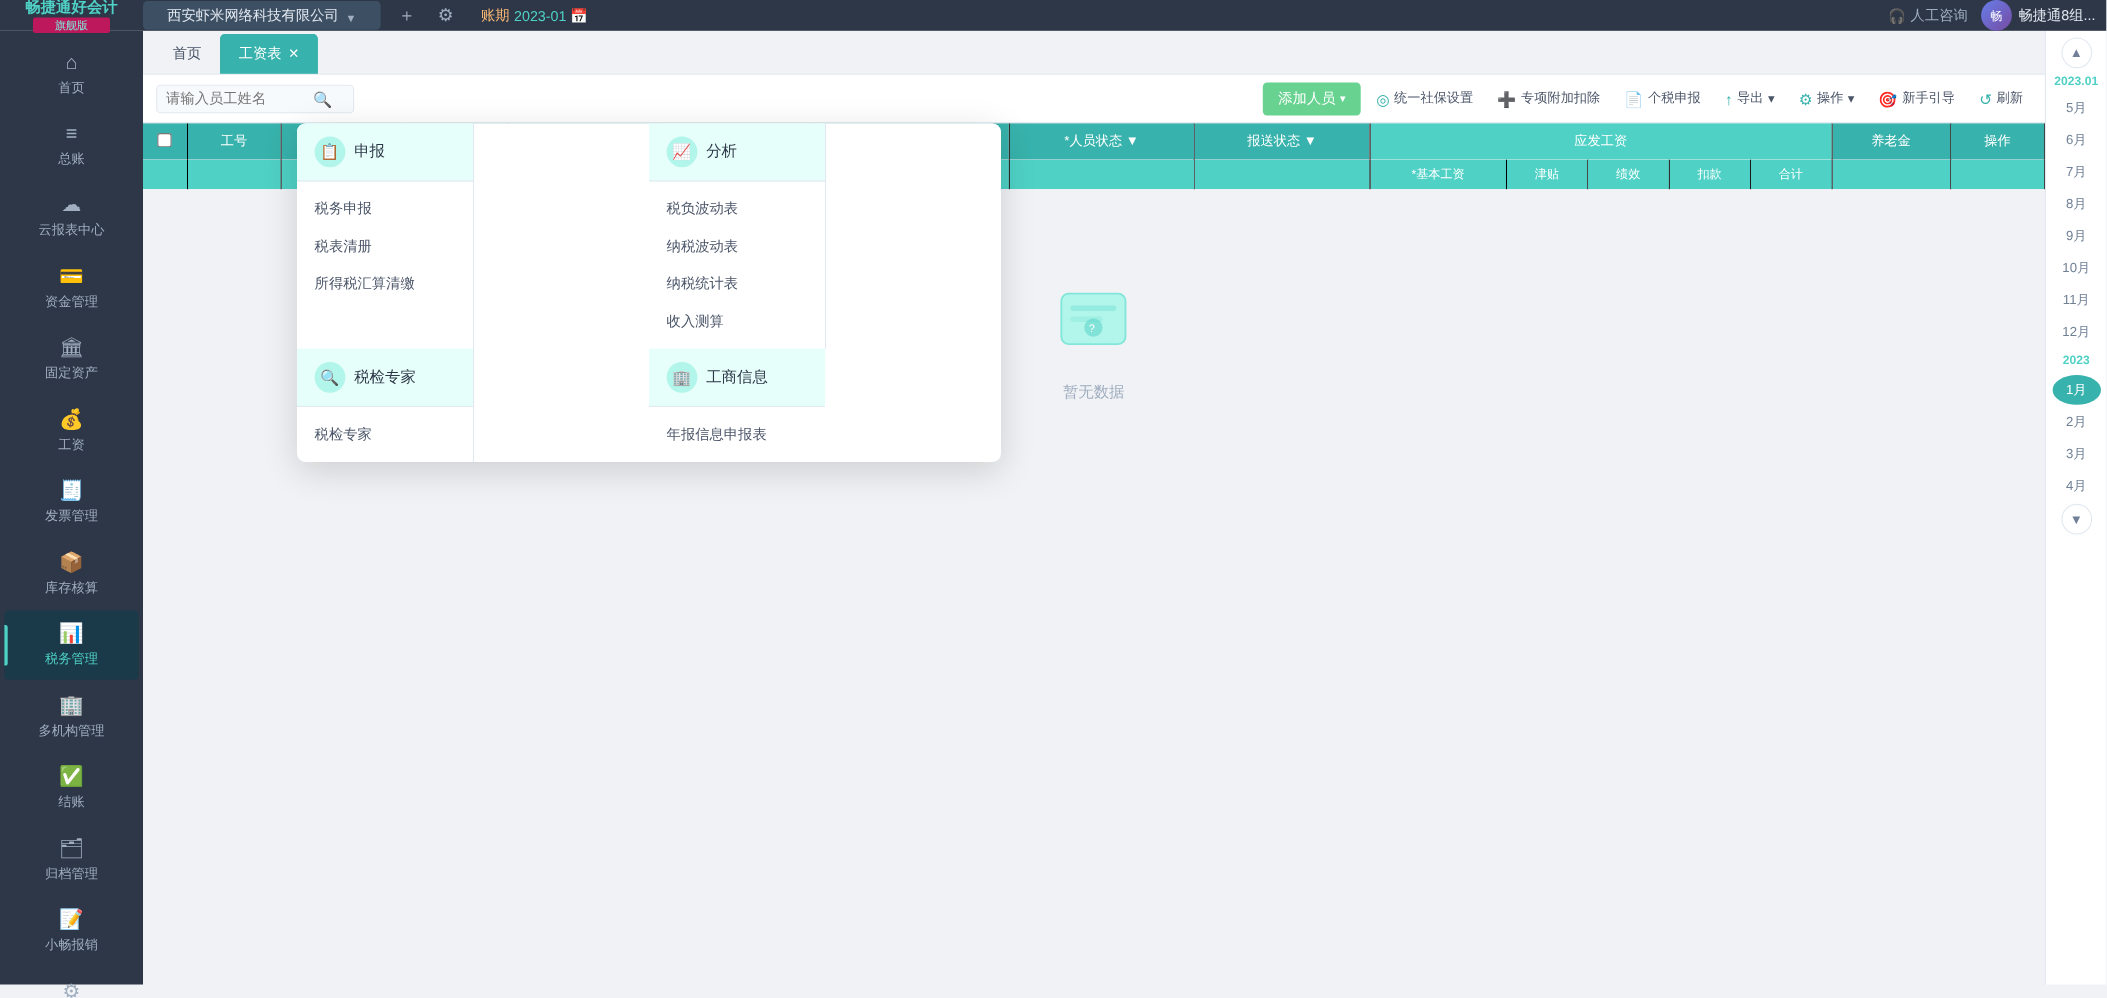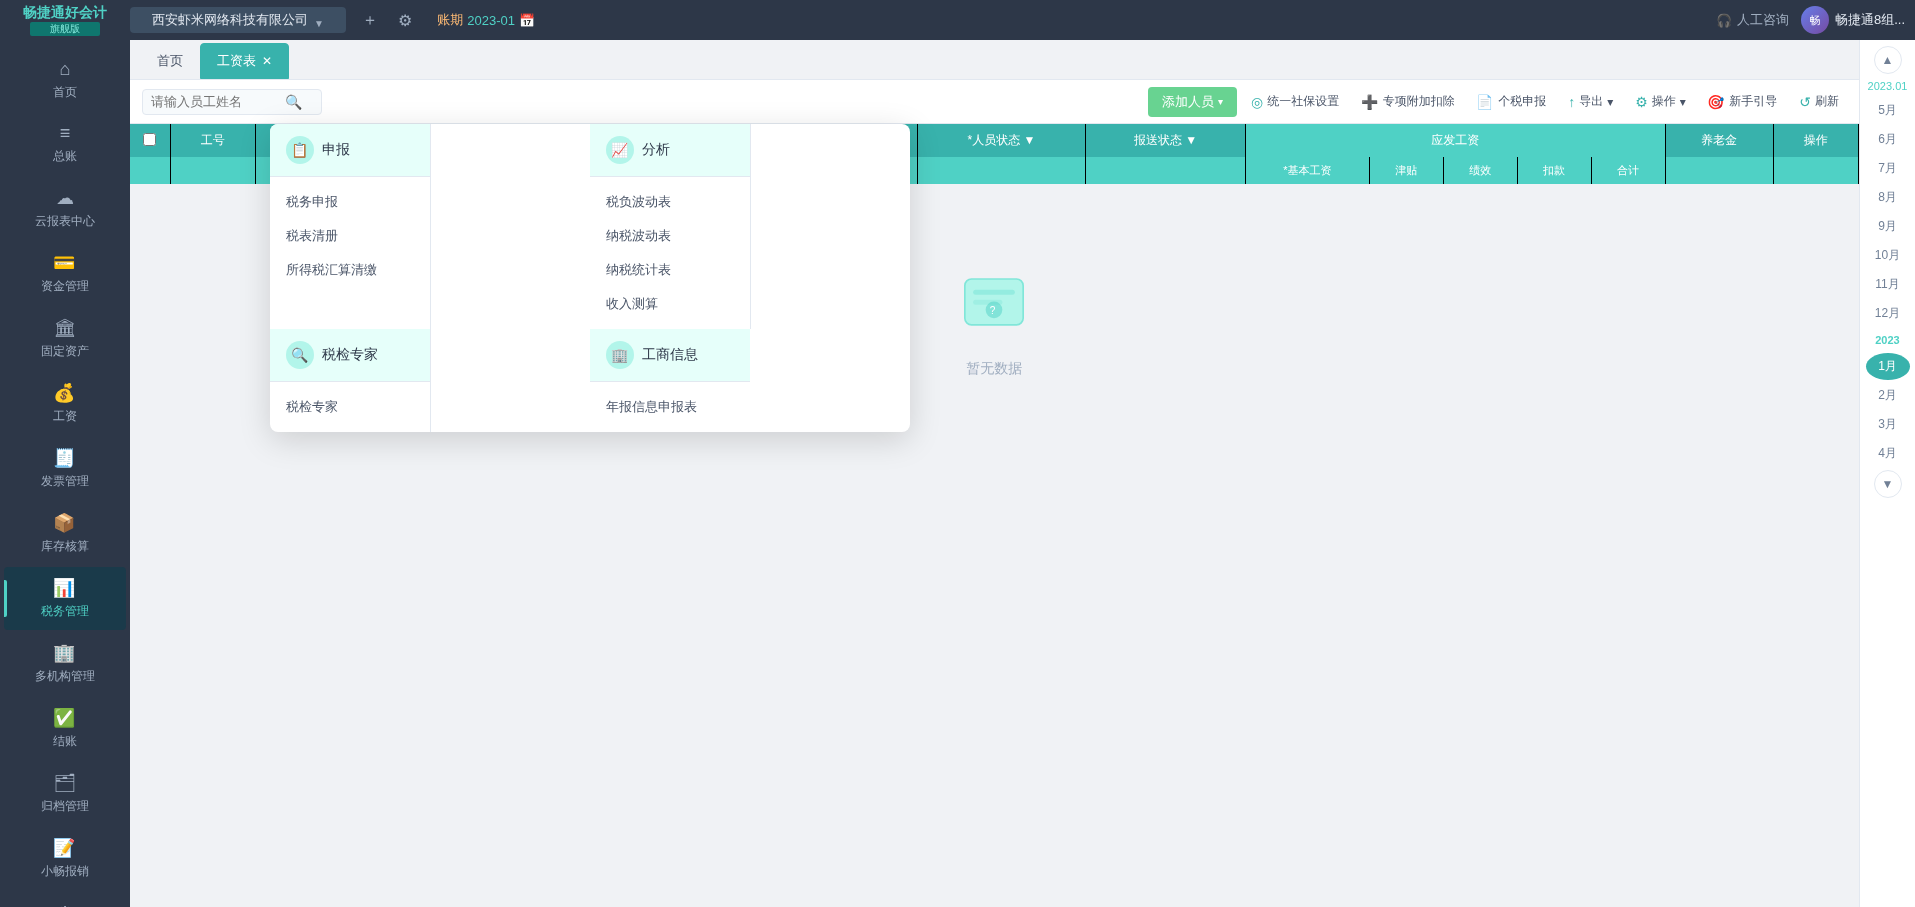--- a/index.html
+++ b/index.html
@@ -1,20 +1,20 @@
 <!DOCTYPE html>
 <html><head>
   <meta charset="utf-8">
   <style>
     * { box-sizing: border-box; margin: 0; padding: 0; }
     body { font-family: 'Microsoft YaHei', Arial, sans-serif; font-size: 13px; background: #f0f2f5; overflow: hidden; width: 1915px; height: 907px; }
 
     
     .top-header {
-      height: 40px;
+      height: 28px;
       background: #2d3748;
       display: flex;
       align-items: center;
       padding: 0 10px;
       color: #fff;
       position: relative;
       z-index: 100;
     }
     .app-logo {
       width: 110px;
@@ -26,21 +26,21 @@
     }
     .app-logo-title {
       font-size: 14px;
       color: #4fd1c5;
       font-weight: bold;
       white-space: nowrap;
     }
     .app-logo-sub {
       font-size: 10px;
       color: #81e6d9;
-      background: #0f766e;
+      background: #be185d;
       padding: 0 20px;
       border-radius: 2px;
     }
     .company-selector {
       display: flex;
       align-items: flex-end;
       background: #3d4f63;
       border-radius: 4px;
       padding: 4px 22px;
       cursor: pointer;
@@ -309,21 +309,21 @@
       border-left: 1px solid #e2e8f0;
       display: flex;
       flex-direction: column;
       align-items: center;
       padding: 4px 0;
       overflow-y: auto;
     }
     .right-panel-header {
       font-size: 11px;
       color: #4fd1c5;
-      font-weight: normal;
+      font-weight: bold;
       padding: 4px 2px;
       text-align: right;
     }
     .month-item {
       width: 44px;
       text-align: center;
       padding: 5px 2px;
       font-size: 12px;
       color: #718096;
       cursor: pointer;

